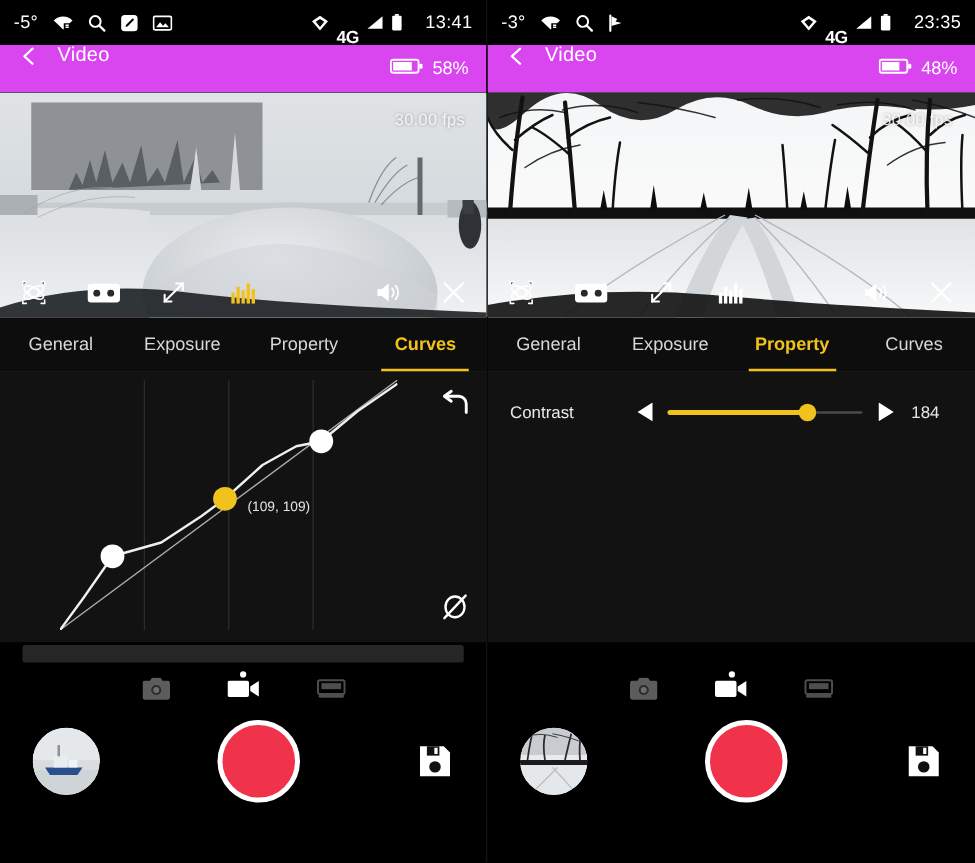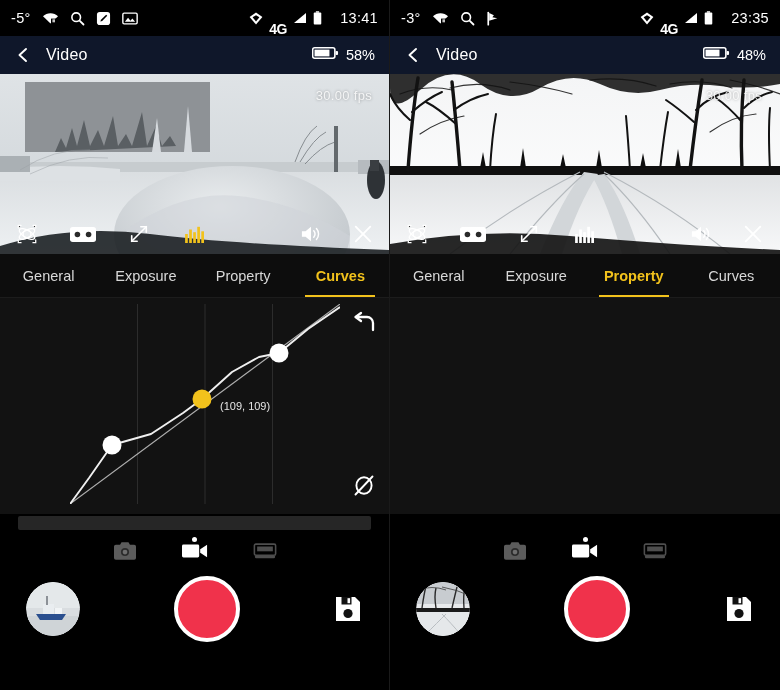--- a/index.html
+++ b/index.html
@@ -20,22 +20,22 @@
   }
   .sb-left { display: flex; align-items: center; gap: 11px; }
   .sb-right { display: flex; align-items: center; gap: 6px; margin-left: auto; }
   .sb-temp { font-size: 14.5px; font-weight: 500; letter-spacing: .3px; }
   .sb-time { font-size: 14.5px; font-weight: 500; letter-spacing: .3px; margin-left: 12px;}
   .sb-ico { display: inline-block; line-height: 0; }
   .net-label { font-size: 14px; font-weight: 600; letter-spacing: -.3px; margin-top: 21px; }
 
   
   .appbar {
-    height: 38px; display: flex; align-items: center;
-    padding: 0 14px; background: #0f172a; color: #fff;
+    height: 38px; display: flex; 
+    padding: 0 14px; background: #d946ef; color: #fff;
   }
   .back-chevron { width: 18px; height: 18px; flex: 0 0 auto; }
   .appbar-title { font-size: 16px; margin-left: 14px; letter-spacing: .2px; }
   .battery-wrap { margin-left: auto; display: flex; align-items: center; gap: 7px; }
   .batt-pct { font-size: 14.5px; }
 
   
   .preview { position: relative; width: 390px; height: 180px; overflow: hidden; background:#404040; }
   .preview .scene { position: absolute; inset: 0; }
   .fps {
@@ -61,21 +61,21 @@
     color: #d8d8d8; font-size: 14.5px; position: relative;
   }
   .tab.active { color: #F2C21C; font-weight: 600; }
   .tab.active::after {
     content: ""; position: absolute; left: 14%; right: 14%; bottom: 0;
     height: 2.5px; background: #F2C21C;
   }
 
   
   .editor { position: relative; height: 216px; background: #121212; }
-  .curve-box { position: absolute; left: 70px; top: 6px; width: 270px; height: 200px; }
+  .curve-box { position: absolute; left: 48px; top: 6px; width: 270px; height: 200px; }
   .curve-svg { display: block; width: 100%; height: 100%; }
   .pt-label {
     position: absolute; color: #e4e4e4; font-size: 11px; white-space: nowrap;
   }
   .editor-btn {
     position: absolute; width: 30px; height: 30px;
     display: flex; align-items: center; justify-content: center;
   }
   .undo-btn { right: 10px; top: 10px; }
   .null-btn { right: 10px; bottom: 14px; }
@@ -613,20 +613,39 @@
       <div class="tab">Exposure</div>
       <div class="tab active">Property</div>
       <div class="tab">Curves</div>
     </div>
 
     <div class="props">
 
 
 
 
+      <div class="prop-row">
+        <span class="prop-name">Contrast</span>
+        <span class="arrow-btn">
+          <svg width="13" height="15" viewBox="0 0 13 15">
+              <path d="M12 0 0 7.5 12 15z" fill="#fff"></path>
+            </svg>
+        </span>
+        <span class="slider">
+          <span class="track"></span>
+          <span class="fill" style="width:71.5%"></span>
+          <span class="thumb" style="left:71.5%"></span>
+        </span>
+        <span class="arrow-btn">
+          <svg width="13" height="15" viewBox="0 0 13 15">
+              <path d="M1 0 13 7.5 1 15z" fill="#fff"></path>
+            </svg>
+        </span>
+        <span class="prop-val">184</span>
+      </div>
     </div>
 
     <div class="scrub-area">
       <div class="mode-dot"></div>
       <div class="modes">
         <span class="mode">
           <svg width="22" height="18" viewBox="0 0 24 19">
               <path d="M8.2 0h7.6l1.6 2.6H22a2 2 0 0 1 2 2V17a2 2 0 0 1-2 2H2a2 2 0 0 1-2-2V4.6a2 2 0 0 1 2-2h4.6z" fill="#5c5c5c"></path>
               <circle cx="12" cy="10.6" r="4.4" fill="#2b2b2b"></circle>
               <circle cx="12" cy="10.6" r="2.6" fill="#6e6e6e"></circle>

